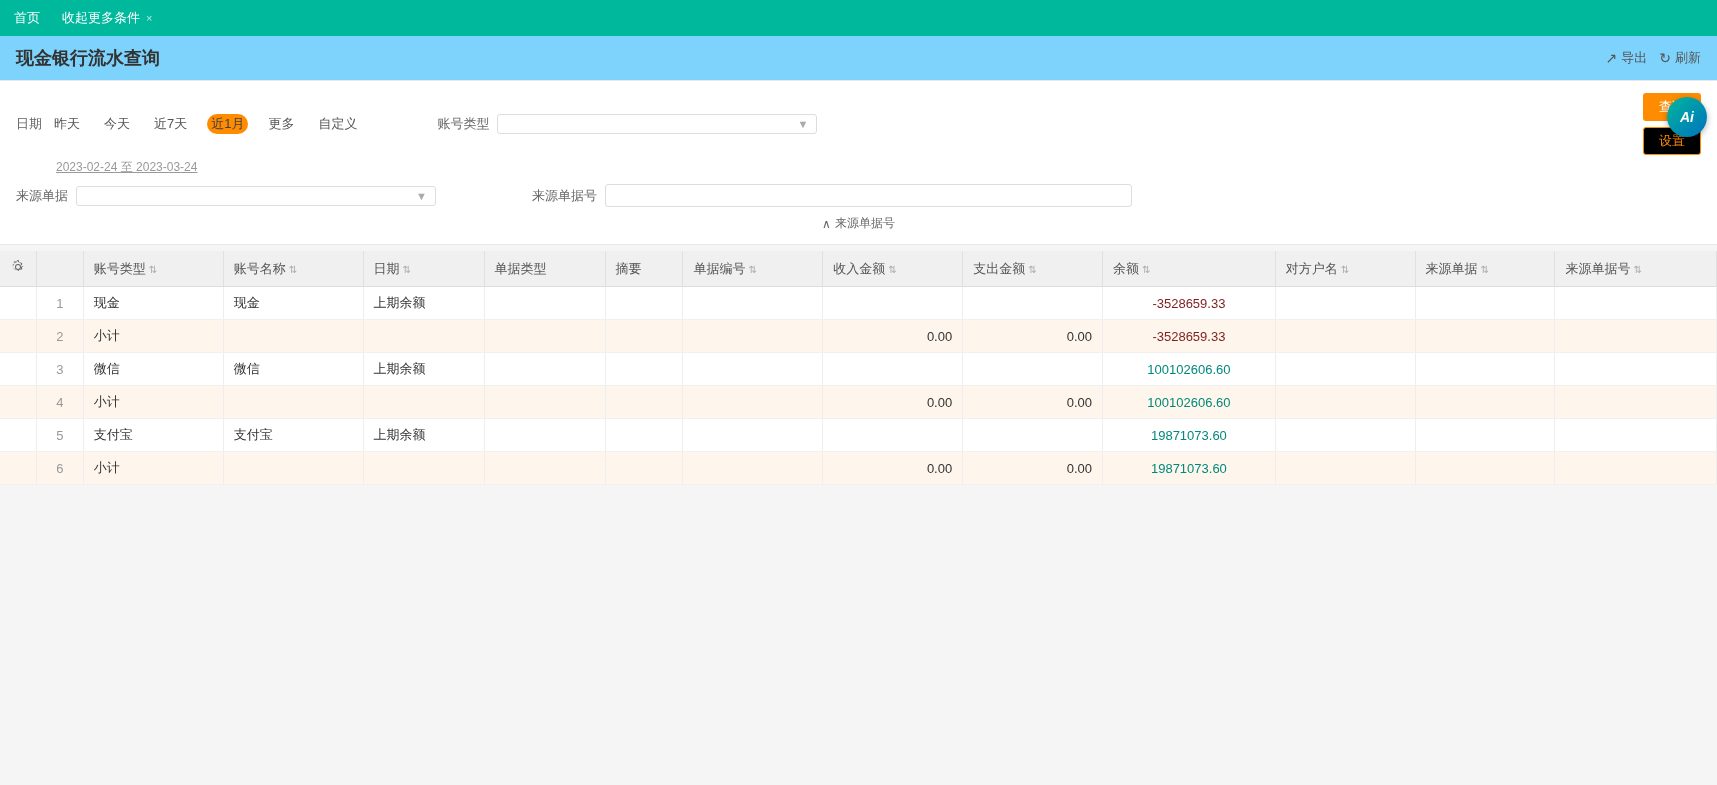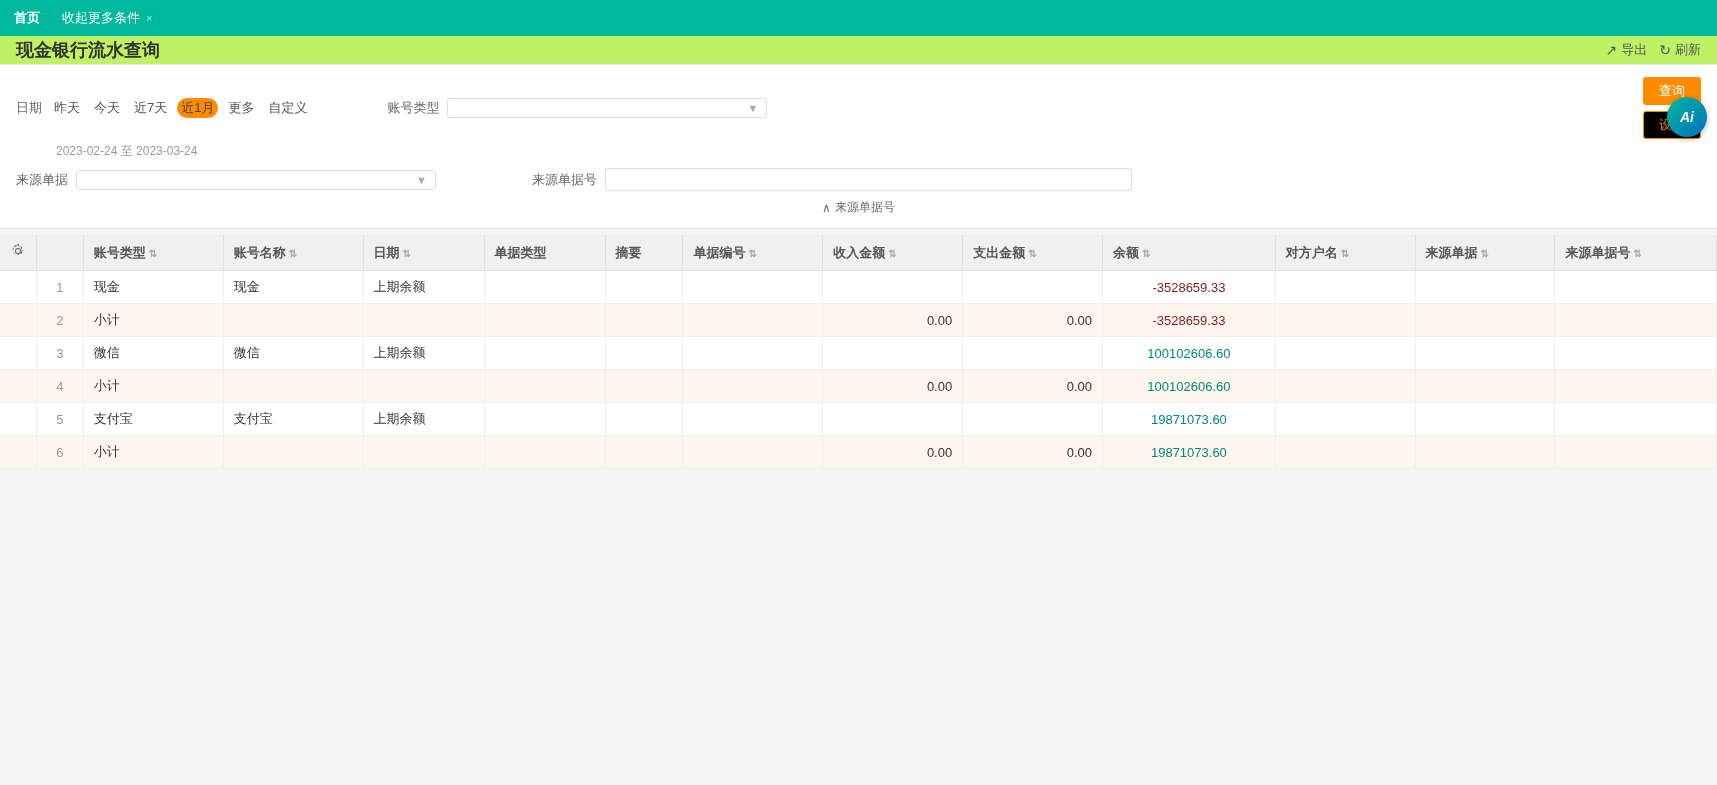--- a/index.html
+++ b/index.html
@@ -21,26 +21,26 @@
       padding: 0 10px;
       height: 36px;
       color: #fff;
       font-size: 13px;
       cursor: pointer;
       white-space: nowrap;
       border-radius: 2px 2px 0 0;
       gap: 4px;
     }
     .nav-tab .close-x { font-size: 11px; color: inherit; margin-left: 2px; opacity: 0.7; }
-    .nav-tab.home { font-weight: bold; }
+    .nav-tab.home { font-weight: normal; }
 
     
     .page-header {
-      background: #bef264;
-      padding: 2px 16px;
+      background: #7dd3fc;
+      padding: 10px 16px;
       display: flex;
       align-items: center;
       justify-content: space-between;
       border-bottom: 1px solid #e8e8e8;
     }
     .page-title {
       font-size: 18px;
       font-weight: bold;
       color: #333;
     }
@@ -72,38 +72,39 @@
       flex-wrap: wrap;
     }
     .filter-label {
       color: #666;
       font-size: 13px;
       white-space: nowrap;
     }
     .date-shortcuts {
       display: flex;
       align-items: flex-end;
-      gap: 6px;
+      gap: 16px;
     }
     .date-shortcut {
       color: #555;
       font-size: 13px;
       cursor: pointer;
       padding: 1px 4px;
     }
     .date-shortcut.active {
       background: #ff8c00;
       color: #404040;
       border-radius: 10px;
       padding: 1px 4px;
     }
     .date-range {
       font-size: 12px;
       color: #999;
       margin-left: 4px;
+      text-decoration: underline;
     }
     .filter-select {
       display: flex;
       align-items: center;
       border: 1px solid #ddd;
       border-radius: 3px;
       padding: 3px 8px;
       min-width: 160px;
       cursor: pointer;
       background: #fff;
@@ -171,21 +172,21 @@
       width: 100%;
       border-collapse: collapse;
     }
     .data-table thead tr {
       background: #f0f0f0;
       border-bottom: 1px solid #ddd;
     }
     .data-table th {
       padding: 8px 10px;
       text-align: left;
-      font-weight: bold;
+      font-weight: normal;
       color: #555;
       font-size: 13px;
       white-space: nowrap;
       border-right: 1px solid #e0e0e0;
       cursor: pointer;
     }
     .data-table th:first-child { width: 36px; text-align: center; }
     .data-table th .sort-icon { font-size: 10px; color: #aaa; margin-left: 3px; }
     .data-table td {
       padding: 7px 10px;

